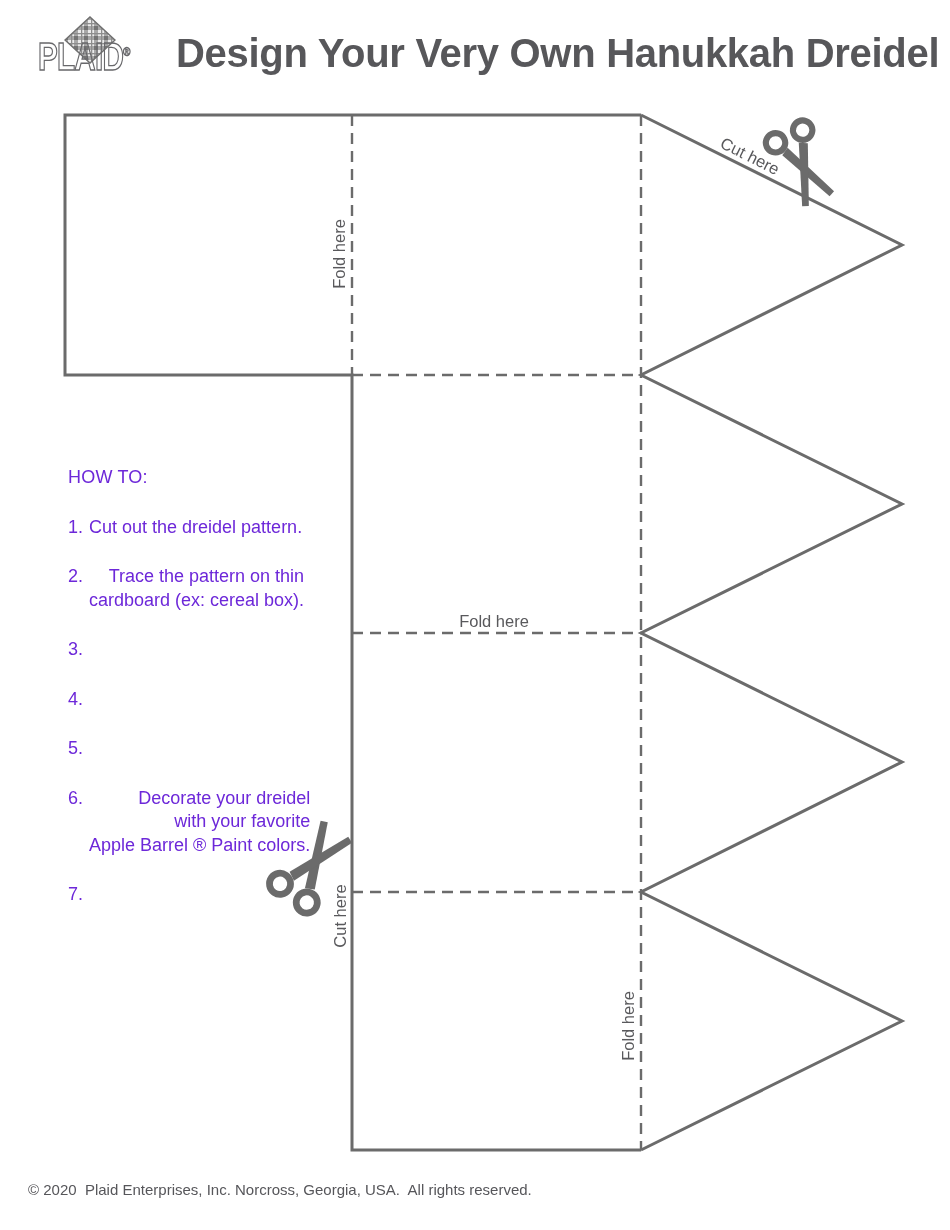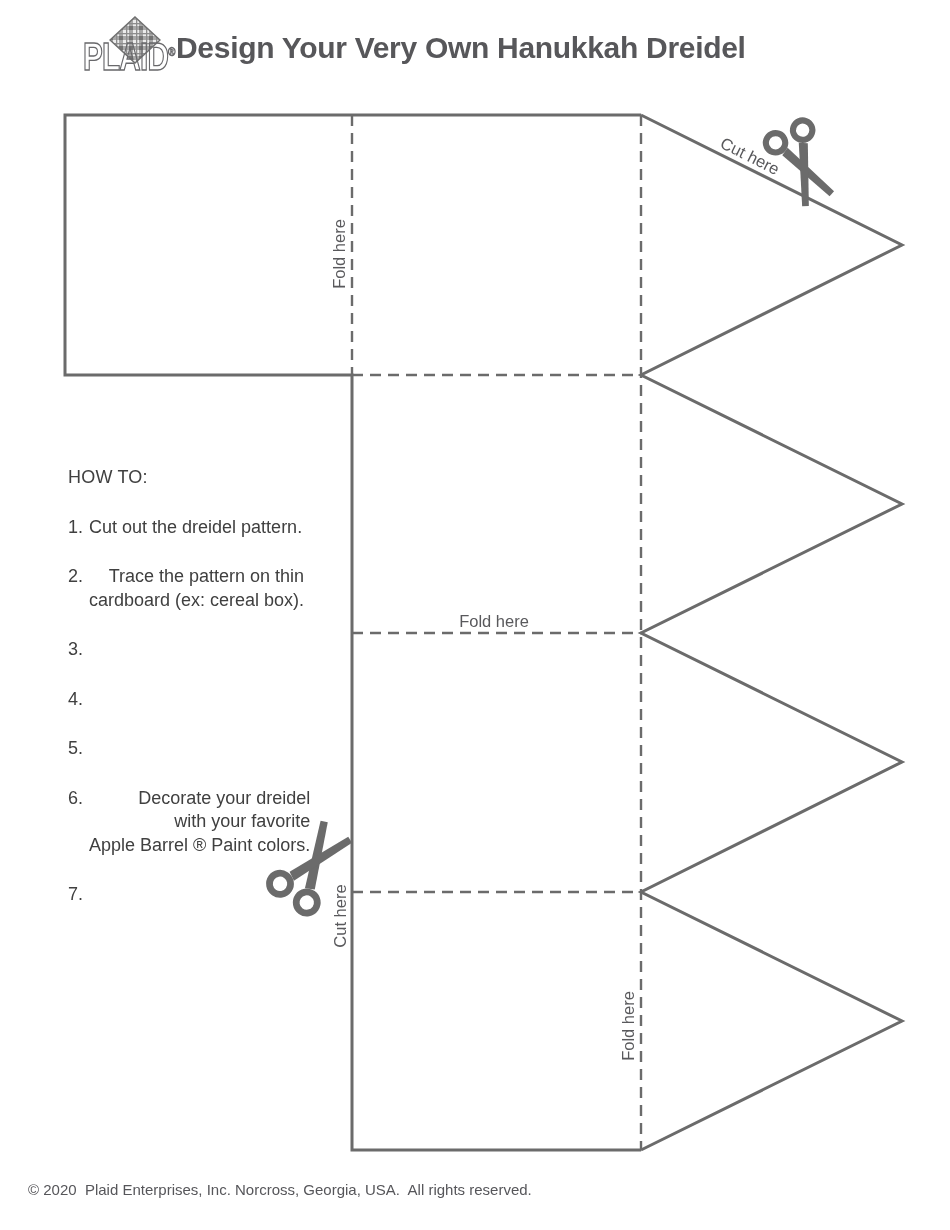--- a/index.html
+++ b/index.html
@@ -1,50 +1,50 @@
 <!DOCTYPE html>
 <html><head>
 <meta charset="utf-8">
 <style>
   html,body{margin:0;padding:0;background:#fff;}
   .sheet{
     position:relative;width:950px;height:1230px;background:#ffffff;
     font-family:"Liberation Sans",sans-serif;overflow:hidden;
   }
   
-  .logo{position:absolute;left:38px;top:14px;width:120px;height:68px;margin-left:45px;}
+  .logo{position:absolute;left:38px;top:14px;width:120px;height:68px;}
   .logo-diamond{position:absolute;left:26px;top:2px;width:52px;height:48px;}
   .logo-text{
     position:absolute;left:0;top:24px;font-size:38px;font-weight:700;line-height:1;
     color:rgba(255,255,255,0);-webkit-text-stroke:1.4px #68686b;
     transform:scaleX(0.78);transform-origin:left top;letter-spacing:-1px;white-space:nowrap;
   }
   .logo-reg{font-size:13px;-webkit-text-stroke:0.8px #68686b;vertical-align:14px;letter-spacing:0;}
   @supports not (-webkit-text-stroke: 1px #000){ .logo-text{color:#68686b;} }
   .title{
     position:absolute;left:176px;top:31px;margin:0;
-    font-size:30px;font-weight:700;color:#57575a;letter-spacing:-0.3px;white-space:nowrap;
+    font-size:40px;font-weight:700;color:#57575a;letter-spacing:-0.3px;white-space:nowrap;
   }
   
   .pattern{position:absolute;left:0;top:0;}
   .plabel{
     position:absolute;font-size:16.5px;color:#59595c;white-space:nowrap;line-height:1;
   }
   .fold1{left:339px;top:254px;transform:translate(-50%,-50%) rotate(-90deg);}
   .fold2{left:494px;top:621px;transform:translate(-50%,-50%);}
   .fold3{left:628px;top:1026px;transform:translate(-50%,-50%) rotate(-90deg);}
   .cut-top{left:750px;top:156px;transform:translate(-50%,-50%) rotate(26.5deg);}
   .cut-left{left:340px;top:916px;transform:translate(-50%,-50%) rotate(-90deg);}
   .scissors{position:absolute;}
   .scissors-top{left:757px;top:118px;width:88px;height:88px;transform:rotate(155deg);}
   .scissors-left{left:263px;top:820px;width:96px;height:96px;transform:rotate(35deg);}
   
   .howto{
     position:absolute;left:68px;top:466px;width:300px;
-    color:#404040;font-size:18px;line-height:23.5px;
+    color:#6d28d9;font-size:18px;line-height:23.5px;
   }
   .howto-heading{margin:0 0 26px 0;font-size:18px;font-weight:400;letter-spacing:0.2px;}
   .step{display:flex;margin-bottom:26px;}
   .step-num{flex:0 0 21px;width:21px;}
   .step-text{white-space:pre-wrap;text-align:right;}
   
   .footer{
     position:absolute;left:28px;top:1181px;font-size:15px;color:#56565a;white-space:pre-wrap;
   }
 </style>

